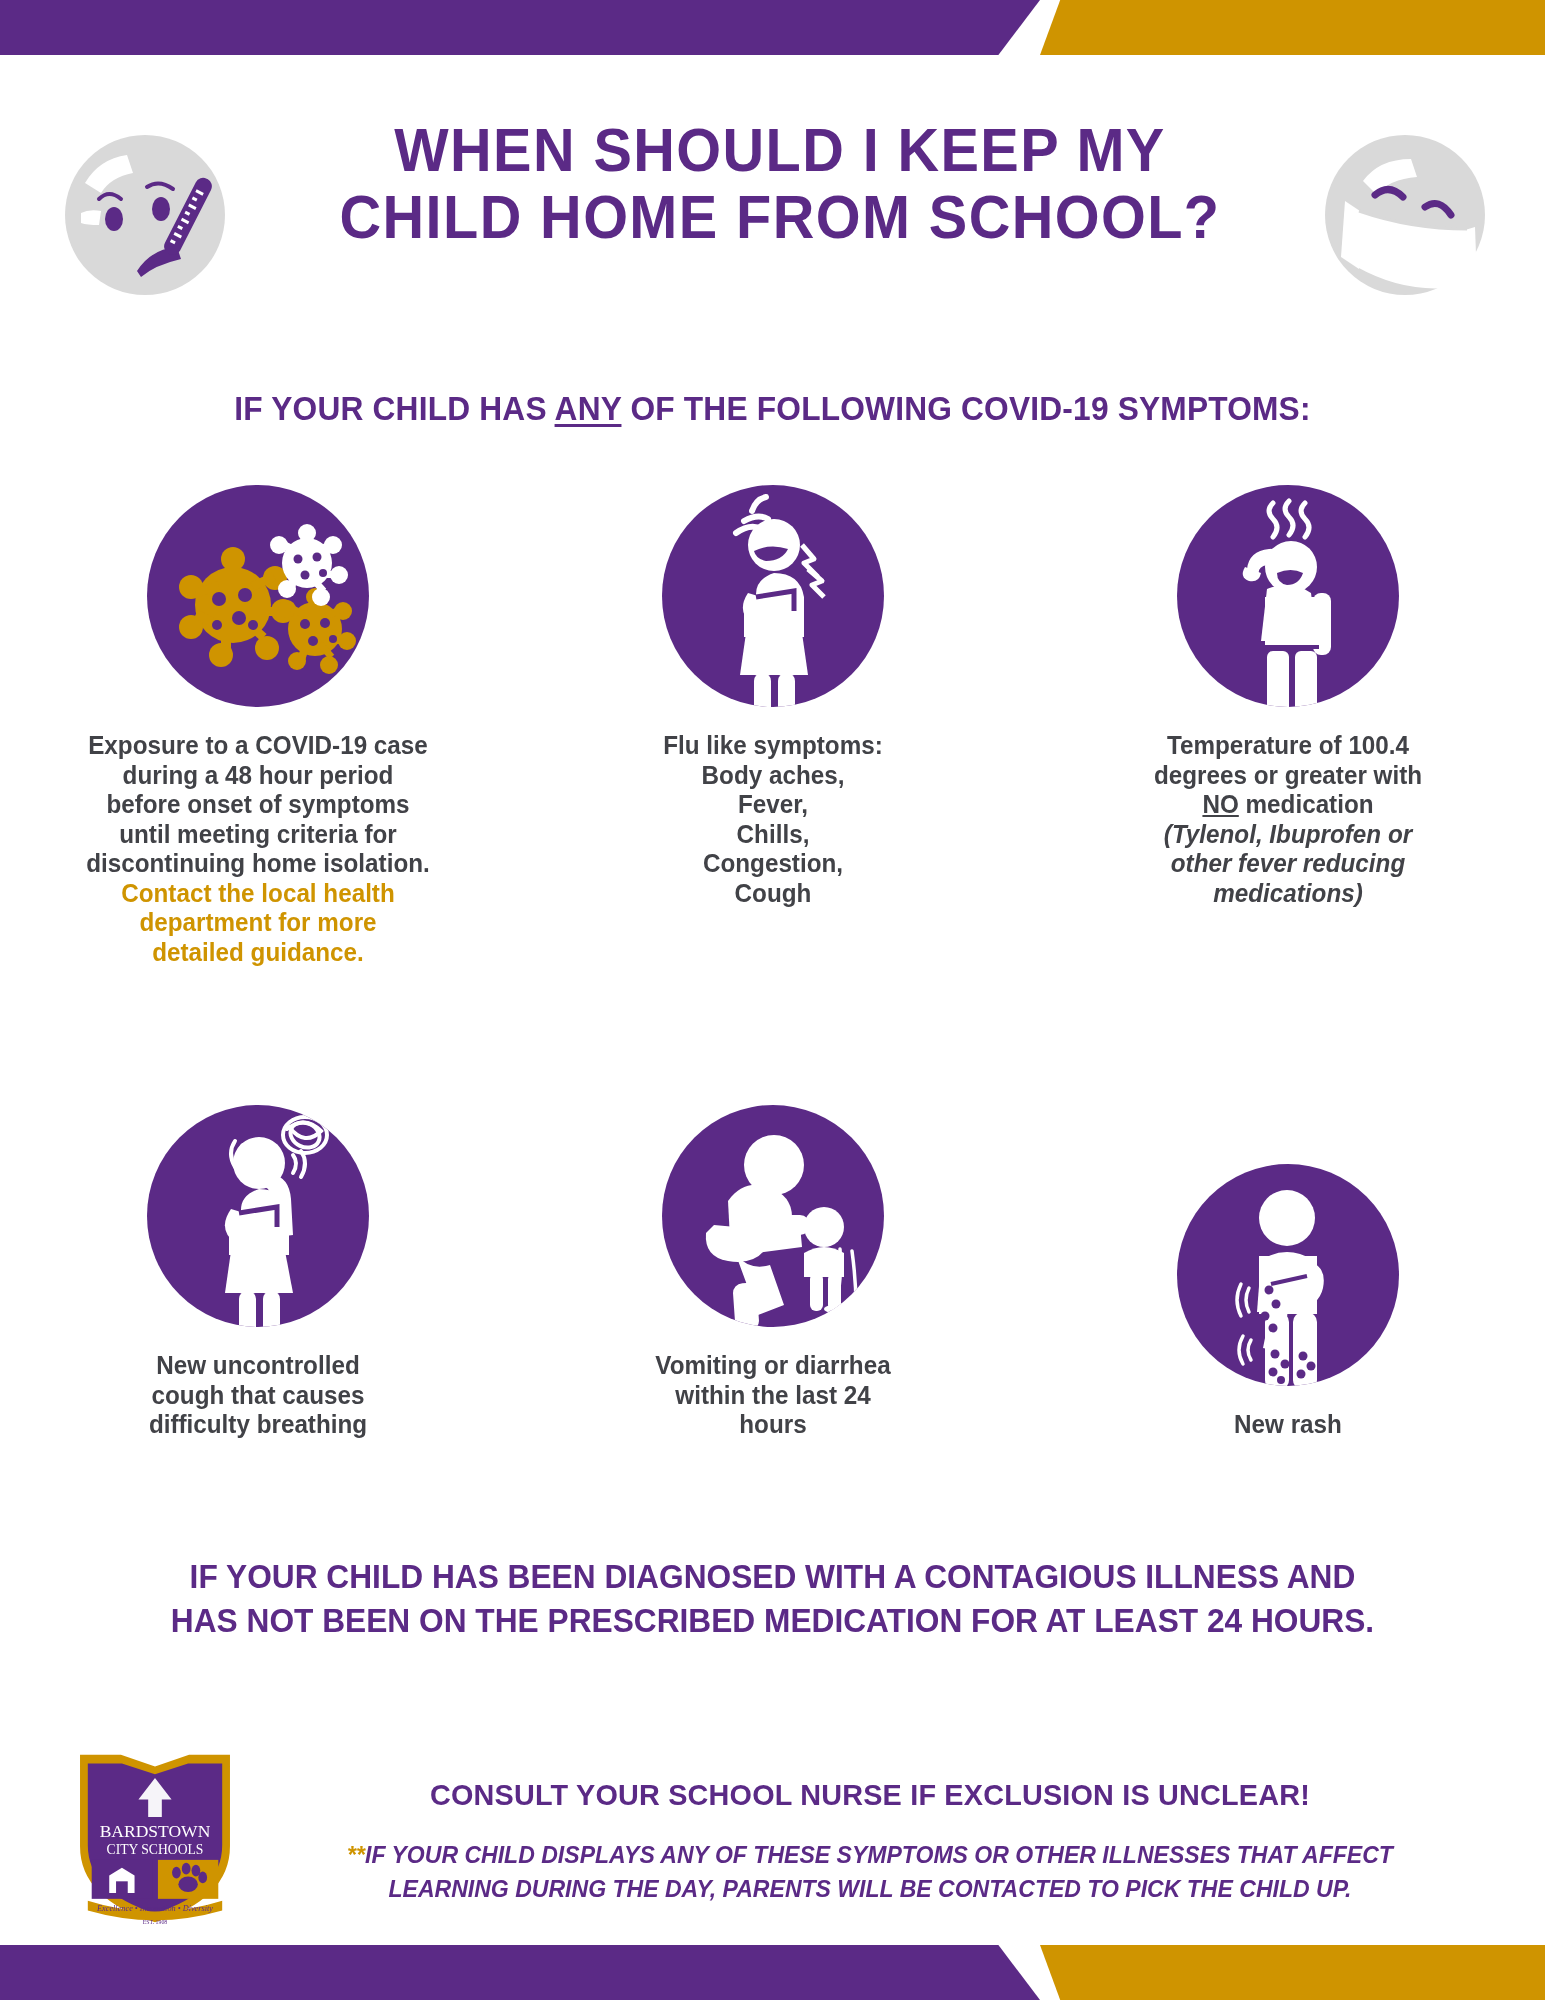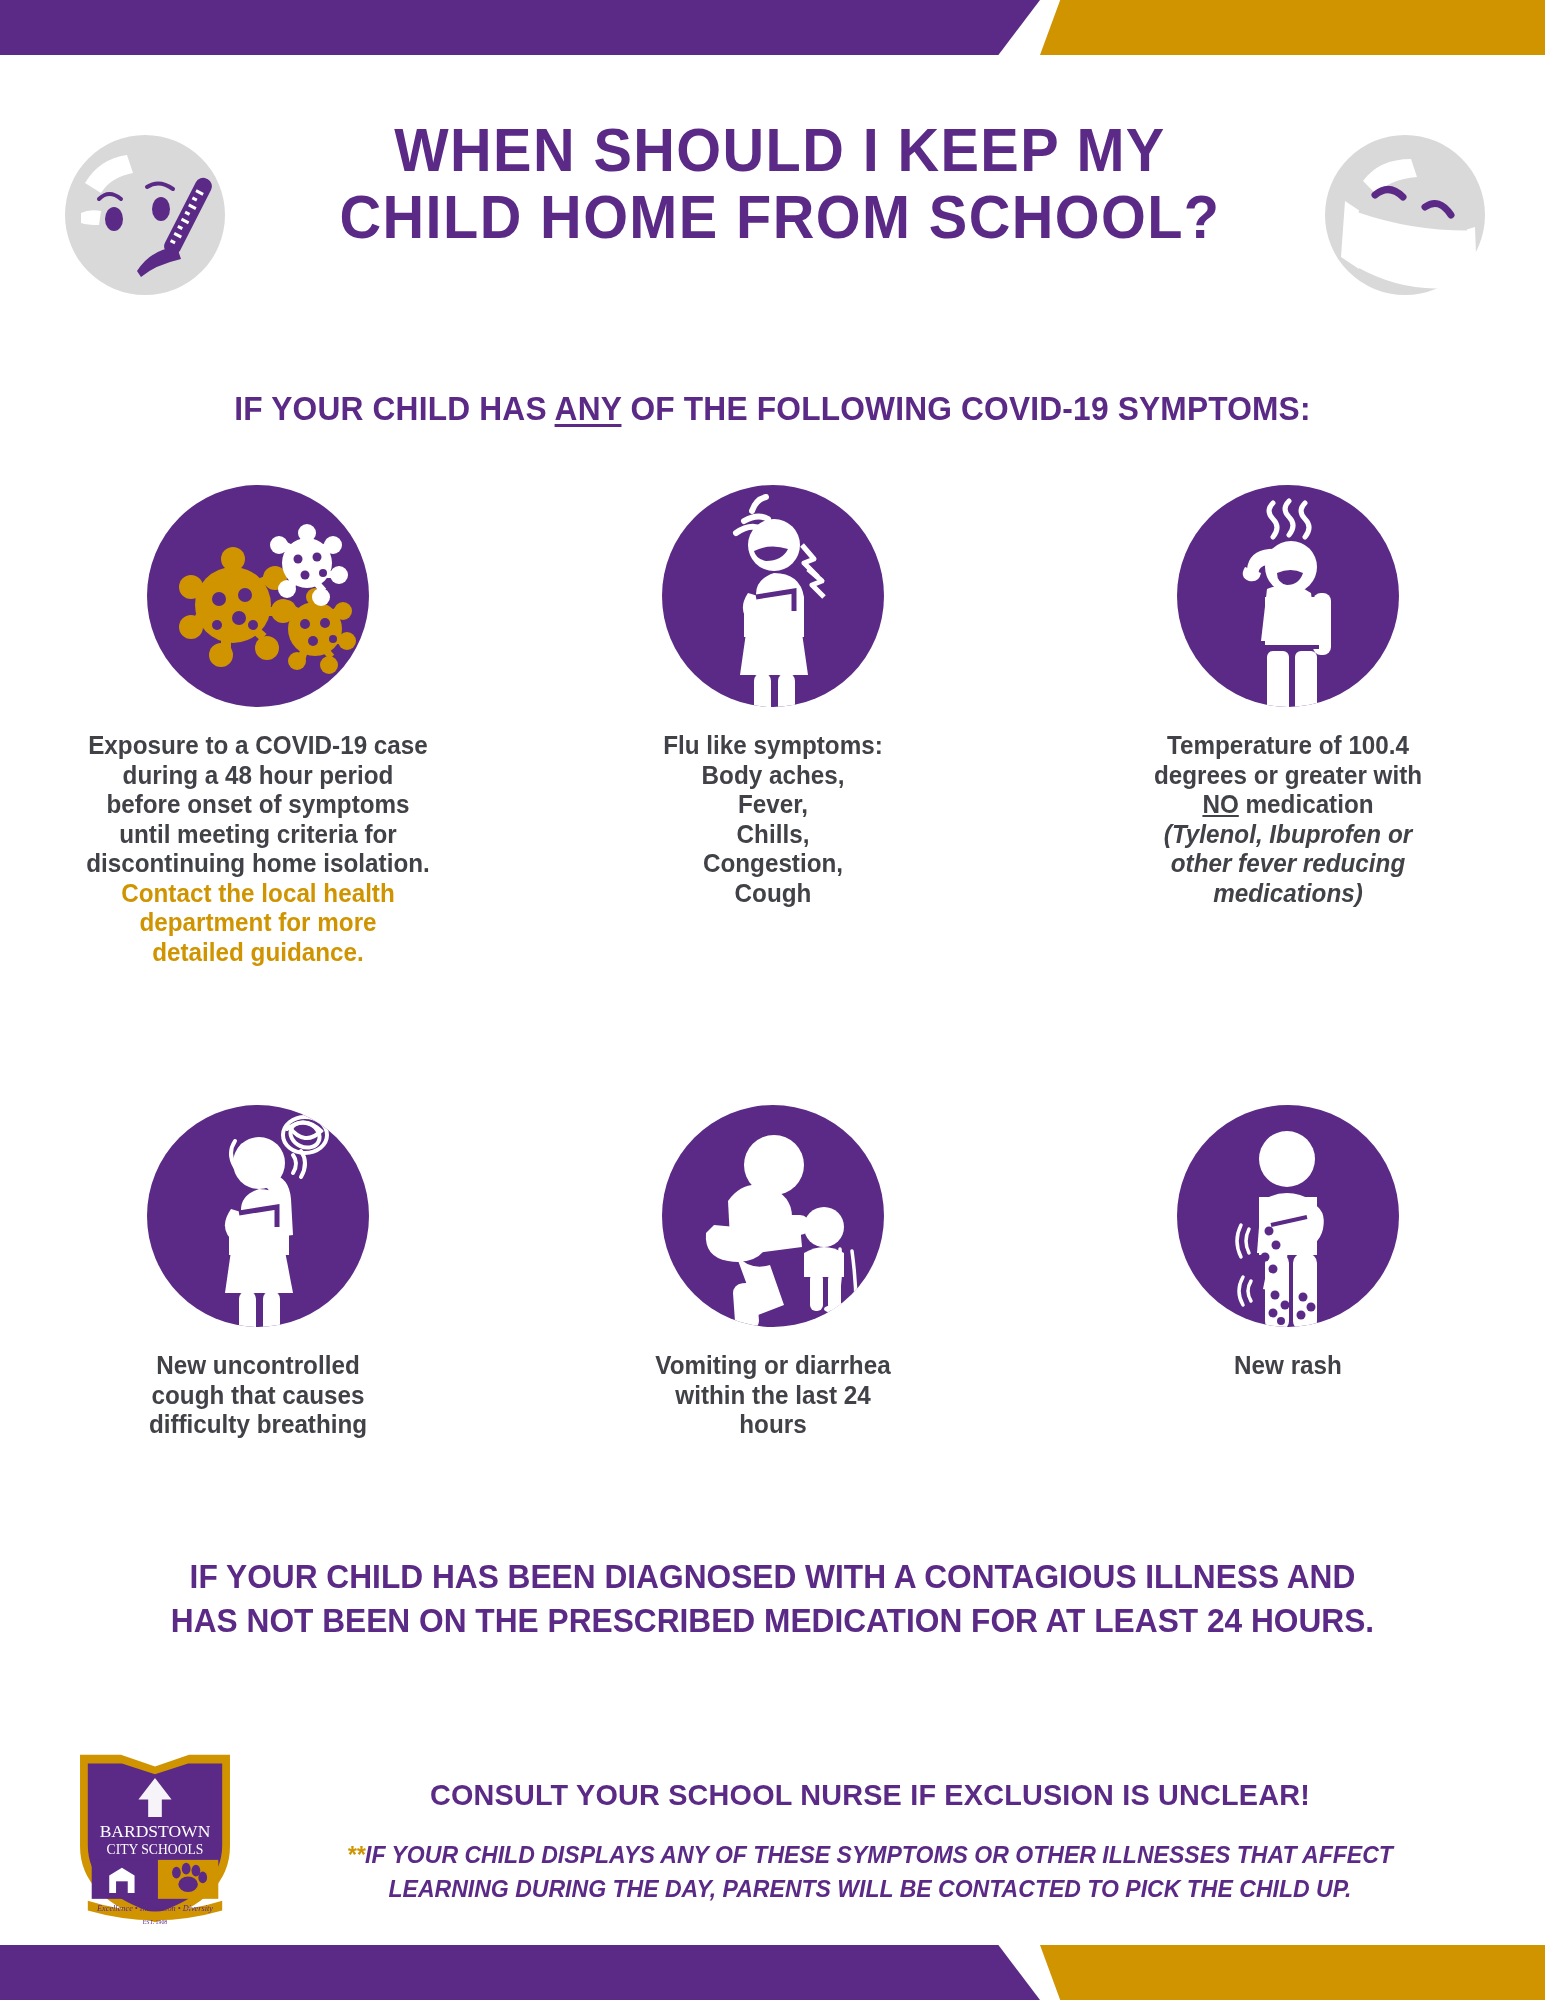--- a/index.html
+++ b/index.html
@@ -62,21 +62,21 @@
   }
   .caption{
     margin-top:24px;width:400px;text-align:center;
     color:#414247;font-weight:bold;font-size:25px;line-height:1.18;
     font-family:"Liberation Sans Narrow","Liberation Sans",sans-serif;
     transform:scaleX(0.97);
   }
   .caption .gold-text{color:#cf9400;display:block;}
   .caption u{text-decoration:underline;}
   .caption i{font-style:italic;}
-  .row2{margin-top:138px;}
+  .row2{margin-top:138px;align-items:flex-end;}
   .row2 .caption{font-size:25px;}
 
   
   .statement{
     position:absolute;top:1555px;left:0;width:1545px;text-align:center;
     color:#5b2a86;font-weight:bold;font-size:33px;line-height:1.32;
     font-family:"Liberation Sans Narrow","Liberation Sans",sans-serif;
     transform:scaleX(0.96);
   }
 

